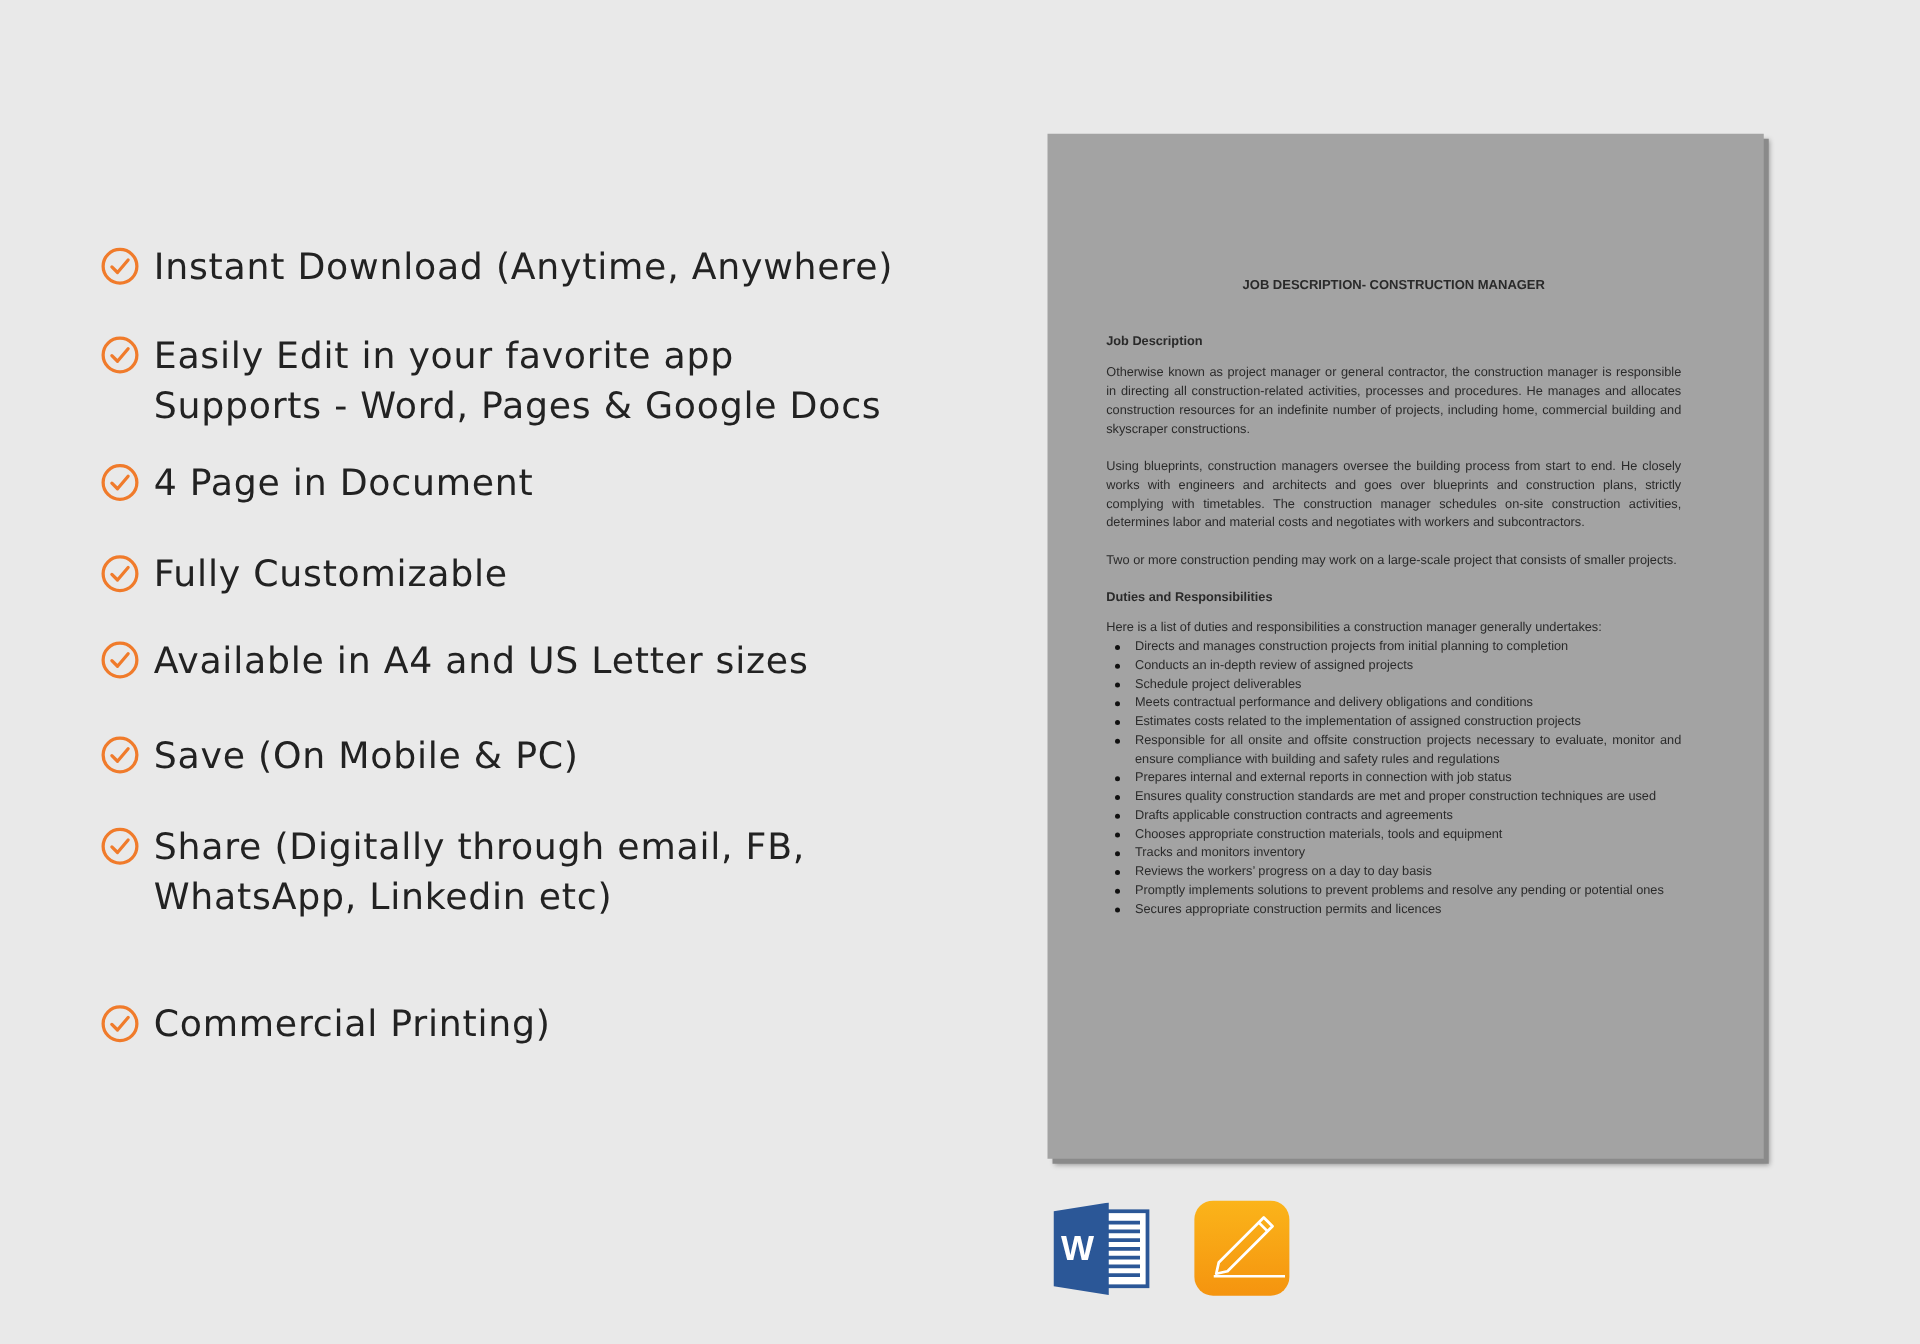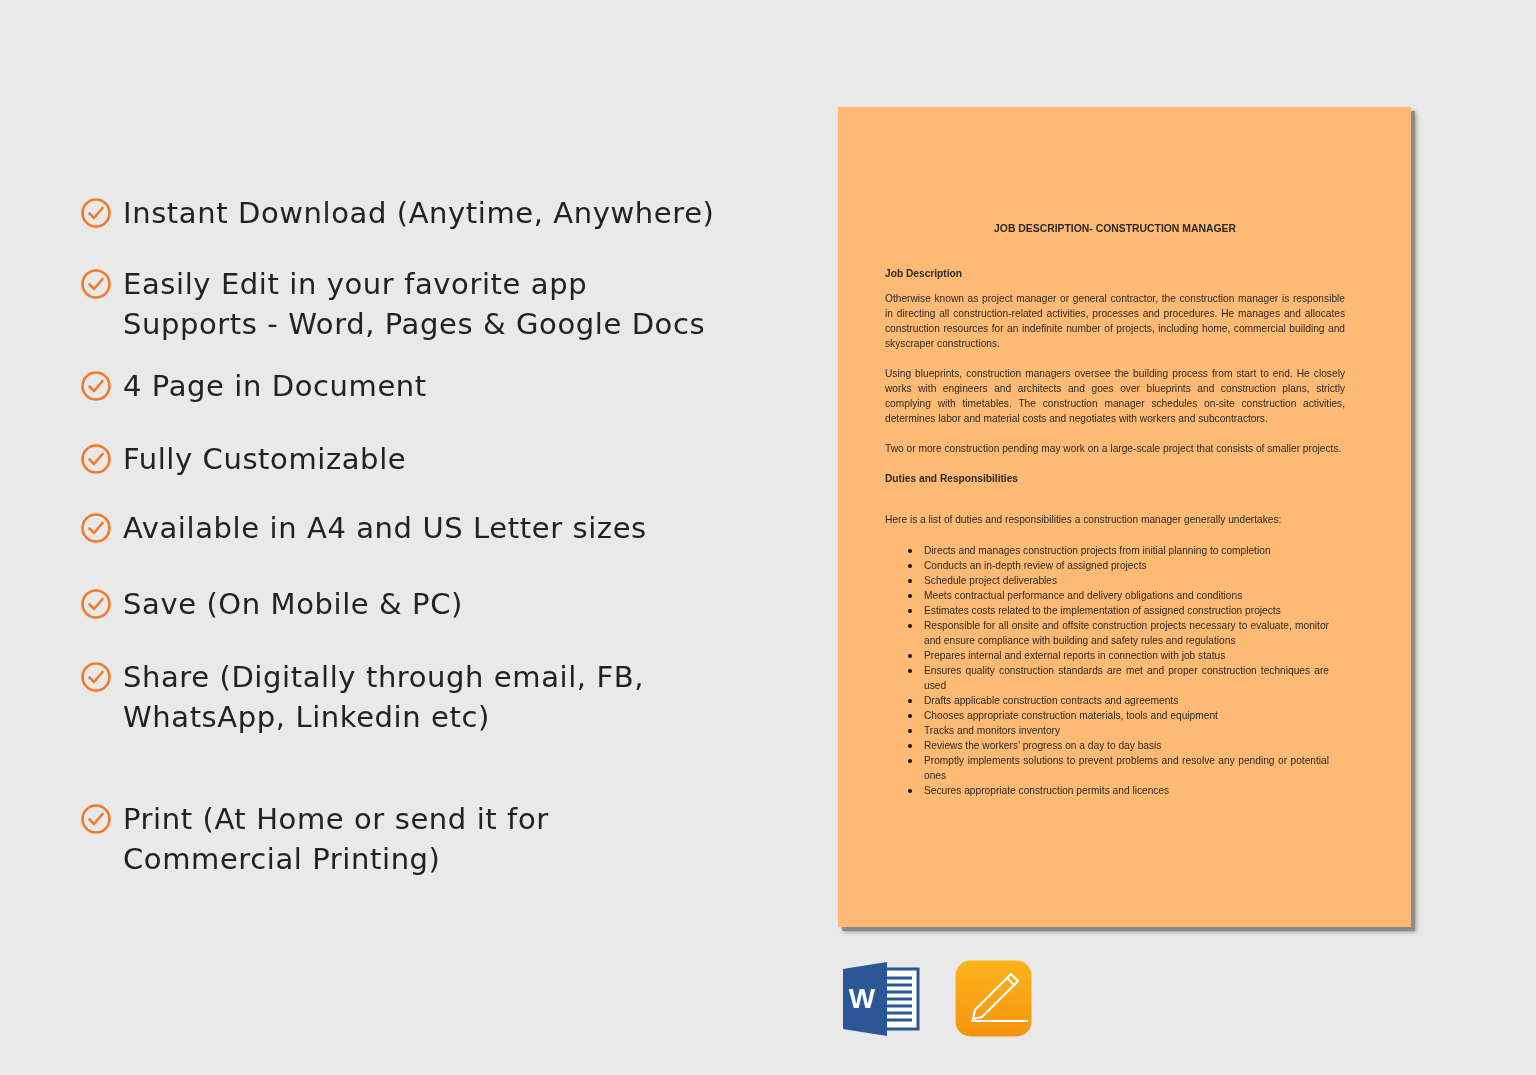--- a/index.html
+++ b/index.html
@@ -25,35 +25,35 @@
     font-family: "DejaVu Sans", sans-serif;
     font-size: 29px; line-height: 40px;
     color: #222222; letter-spacing: 0.6px;
     white-space: nowrap;
   }
   .feature-text span { display: block; }
 
   .doc {
     position: absolute; left: 838px; top: 107px;
     width: 573px; height: 820px;
-    background: #fdba74;
+    background: #a3a3a3;
     box-shadow: 4px 4px 0 #8a8a8a, 5px 5px 4px rgba(0,0,0,0.35);
   }
   .doc-inner {
     position: absolute; left: 47px; top: 114px; width: 460px;
     font-family: "Liberation Sans", sans-serif;
     font-size: 10.2px; line-height: 15px; color: #2a2a2a;
   }
   .doc-title {
     text-align: center; font-weight: bold; font-size: 10.4px;
     margin: 0 0 30px 0;
   }
   .doc-h { font-weight: bold; margin: 0 0 10px 0; }
   .doc-p { text-align: justify; margin: 0 0 15px 0; }
-  .doc-list { list-style: none; margin: 16px; padding: 0; }
+  .doc-list { list-style: none; margin: 0; padding: 0; }
   .doc-list li { position: relative; padding-left: 23px; text-align: justify; }
   .doc-list li::before {
     content: ""; position: absolute; left: 7px; top: 6px;
     width: 4px; height: 4px; border-radius: 50%; background: #111;
   }
 
   .app-icon { position: absolute; }
   .word-icon { left: 842px; top: 962px; width: 78px; height: 74px; }
   .pages-icon { left: 955px; top: 960px; width: 77px; height: 77px; }
 </style>
@@ -126,34 +126,33 @@
     <div class="feature-text">
       <span>Share (Digitally through email, FB,</span>
       <span>WhatsApp, Linkedin etc)</span>
     </div>
   </div>
   <div class="feature" style="top:799px">
     <svg class="check-icon">
         <use href="#chk"></use>
       </svg>
     <div class="feature-text">
-      <span>Print (At Home or send it for</span>
       <span>Commercial Printing)</span>
     </div>
   </div>
 </div>
 
 <div class="doc">
   <div class="doc-inner">
     <div class="doc-title">JOB DESCRIPTION- CONSTRUCTION MANAGER</div>
     <div class="doc-h">Job Description</div>
     <p class="doc-p">Otherwise known as project manager or general contractor, the construction manager is responsible in directing all construction-related activities, processes and procedures. He manages and allocates construction resources for an indefinite number of projects, including home, commercial building and skyscraper constructions.</p>
     <p class="doc-p">Using blueprints, construction managers oversee the building process from start to end. He closely works with engineers and architects and goes over blueprints and construction plans, strictly complying with timetables. The construction manager schedules on-site construction activities, determines labor and material costs and negotiates with workers and subcontractors.</p>
     <p class="doc-p">Two or more construction pending may work on a large-scale project that consists of smaller projects.</p>
-    <div class="doc-h" style="margin-bottom:26px">Duties and Responsibilities</div>
+    <div class="doc-h" style="margin-bottom:9px">Duties and Responsibilities</div>
     <div>Here is a list of duties and responsibilities a construction manager generally undertakes:</div>
     <ul class="doc-list">
       <li>Directs and manages construction projects from initial planning to completion</li>
       <li>Conducts an in-depth review of assigned projects</li>
       <li>Schedule project deliverables</li>
       <li>Meets contractual performance and delivery obligations and conditions</li>
       <li>Estimates costs related to the implementation of assigned construction projects</li>
       <li>Responsible for all onsite and offsite construction projects necessary to evaluate, monitor and ensure compliance with building and safety rules and regulations</li>
       <li>Prepares internal and external reports in connection with job status</li>
       <li>Ensures quality construction standards are met and proper construction techniques are used</li>

